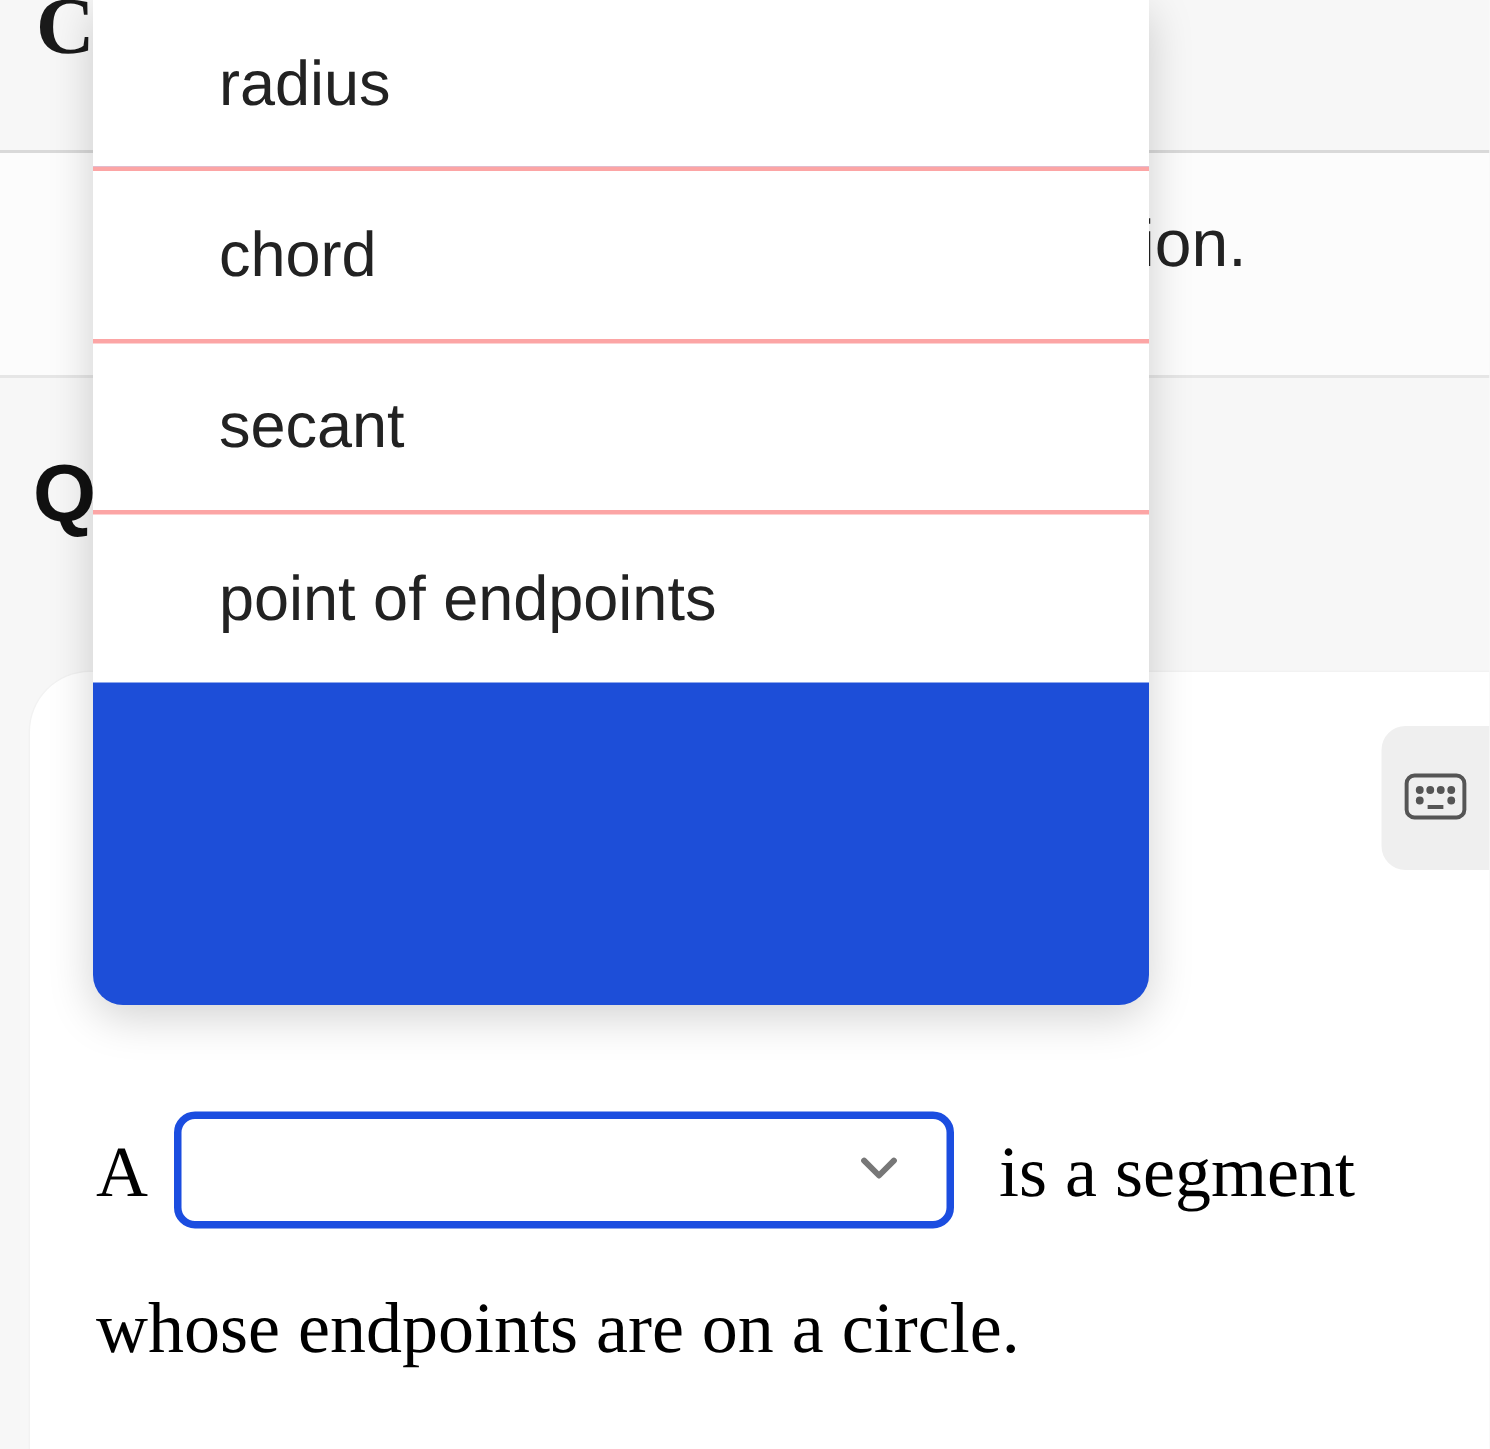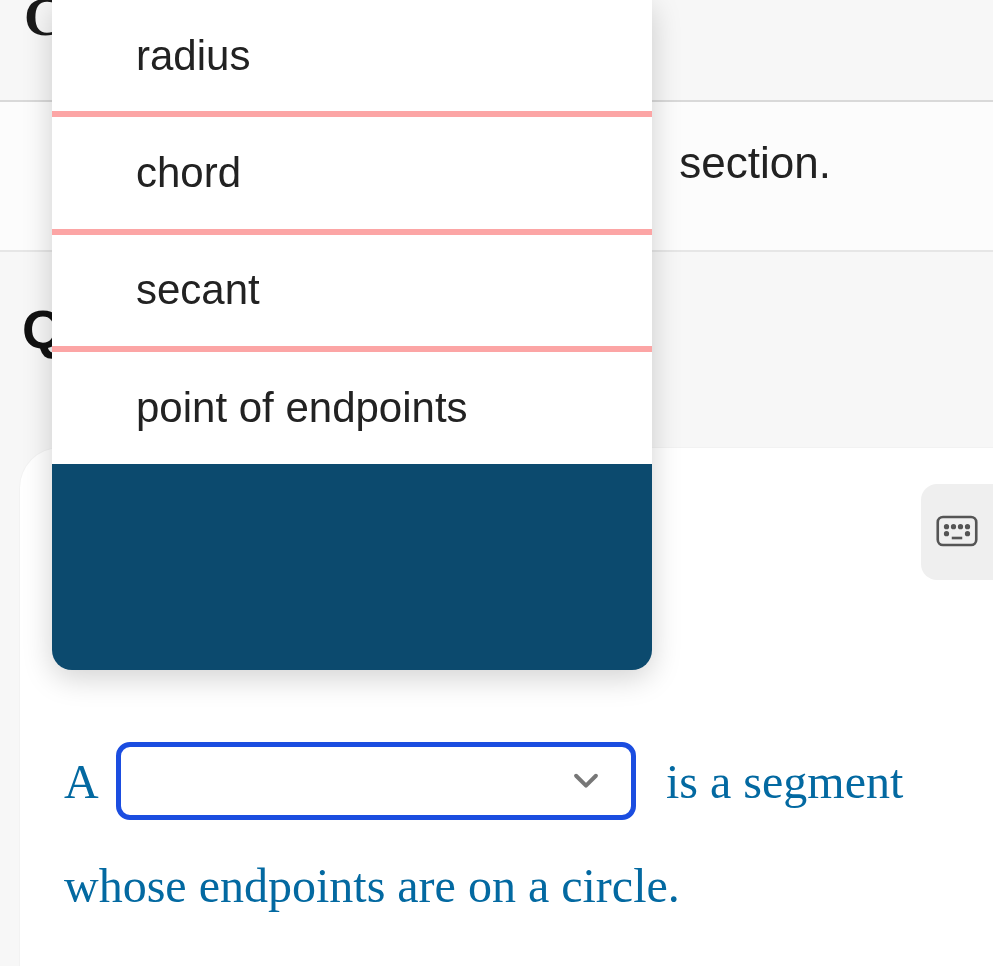--- a/index.html
+++ b/index.html
@@ -88,21 +88,21 @@
 
   
   .sentence {
     position: absolute;
     left: 64px;
     top: 730px;
     right: 40px;
     font-family: Georgia, "Times New Roman", serif;
     font-size: 48px;
     line-height: 104px;
-    color: #0369a1;
+    color: #000000;
   }
 
   .select-box {
     display: inline-flex;
     vertical-align: middle;
     width: 520px;
     height: 78px;
     border: 5px solid #1b4de0;
     border-radius: 14px;
     background: #fff;
@@ -113,33 +113,33 @@
     margin: 0 18px 0 8px;
     cursor: pointer;
     position: relative;
     top: -6px;
   }
   .select-box svg { width: 34px; height: 34px; }
 
   
   .dropdown {
     position: absolute;
-    left: 52px;
+    left: 62px;
     top: 0;
-    width: 600px;
+    width: 704px;
     height: 670px;
-    background: #0c4a6e;
+    background: #1d4ed8;
     border-radius: 0 0 20px 20px;
     box-shadow: 0 8px 30px rgba(0,0,0,0.18);
     z-index: 50;
     overflow: hidden;
   }
   .dropdown-item {
     height: 111.5px;
-    border-top: 6px solid #fca5a5;
+    border-top: 3px solid #fca5a5;
     display: flex;
     align-items: center;
     padding-left: 84px;
     font-family: -apple-system, "Segoe UI", Helvetica, Arial, sans-serif;
     font-size: 42px;
     color: #222;
     cursor: pointer;
     background: #fff;
   }
   .dropdown-item:first-child {

